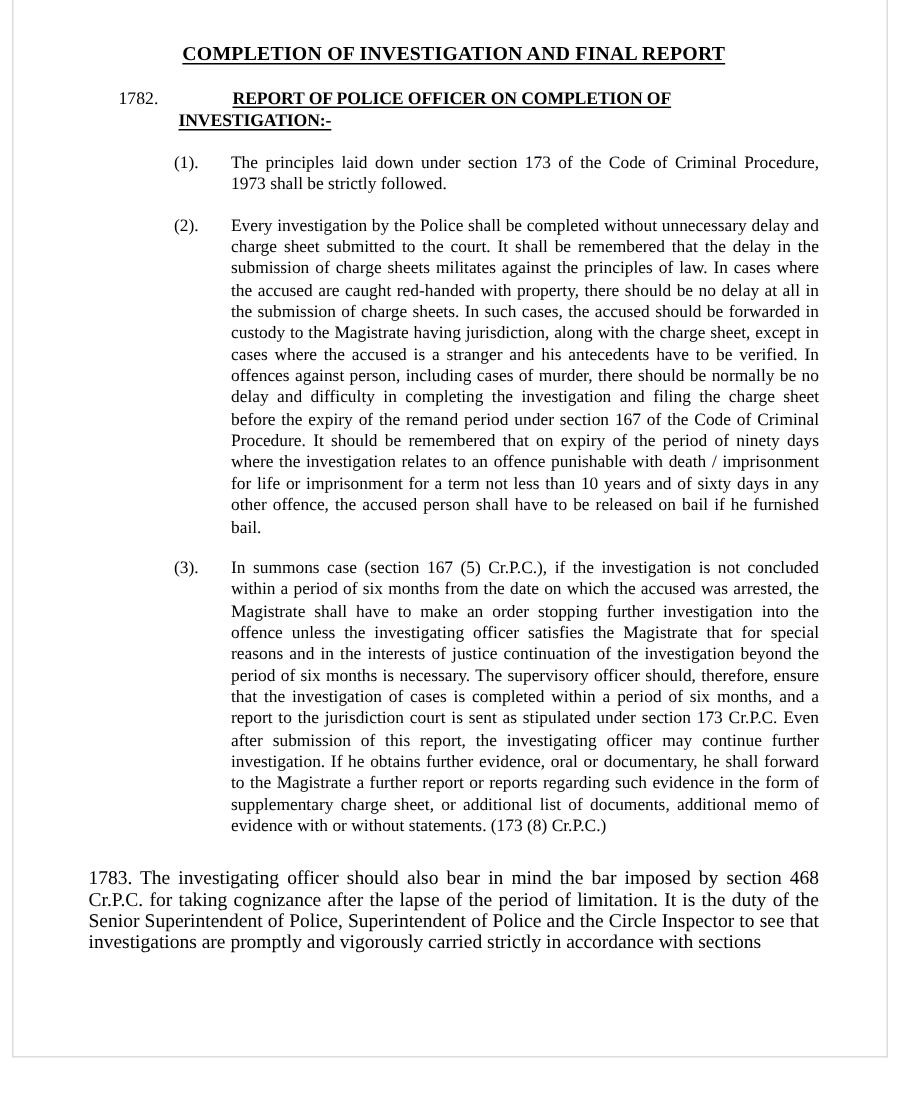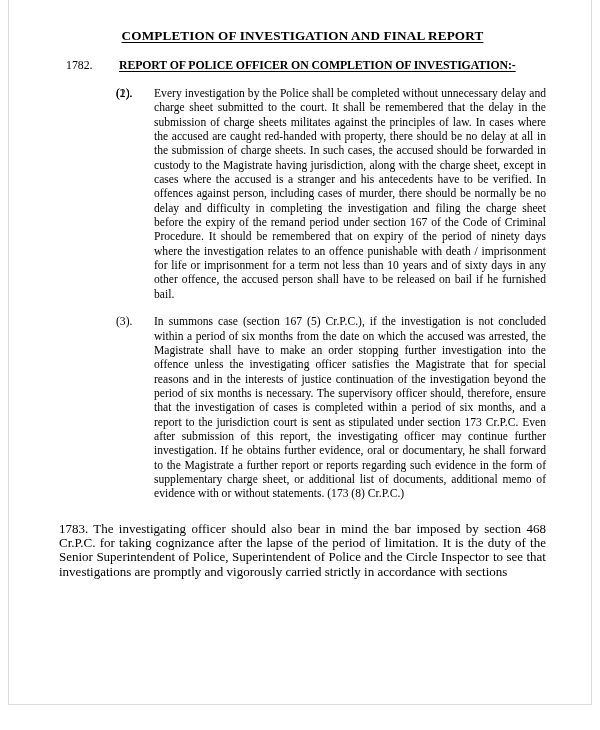--- a/index.html
+++ b/index.html
@@ -57,30 +57,31 @@
 
   .section-heading {
     position: relative;
     font-size: 11.8px;
     line-height: 15px;
     margin: 0 0 14px 0;
     padding-left: 60px;
   }
   .section-heading .sec-num {
     position: absolute;
-    left: 7px;
+    left: 20px;
     top: 0;
     font-weight: normal;
     font-family: Liberation Serif, serif;
   }
   .section-heading .sec-text {
     font-weight: bold;
     text-decoration: underline;
     text-underline-offset: 2px;
     letter-spacing: -0.1px;
+    margin-left: 36px;
   }
 
   .clause {
     position: relative;
     padding-left: 95px;
     margin: 0 0 13px 0;
     font-size: 11.6px;
     line-height: 14.35px;
     text-align: justify;
     text-justify: inter-word;
@@ -123,20 +124,21 @@
         <span class="title-text">COMPLETION OF INVESTIGATION AND FINAL REPORT</span>
       </h1>
 
       <div class="section-heading">
         <span class="sec-num">1782.</span>
         <span class="sec-text">REPORT OF POLICE OFFICER ON COMPLETION OF INVESTIGATION:-</span>
       </div>
 
       <div class="clause">
         <span class="clause-marker">(1).</span>
+        <span class="clause-body">The principles laid down under section 173 of the Code of Criminal Procedure, 1973 shall be strictly followed.</span>
       </div>
 
       <div class="clause">
         <span class="clause-marker">(2).</span>
         <span class="clause-body">Every investigation by the Police shall be completed without unnecessary delay and charge sheet submitted to the court.  It shall be remembered that the delay in the submission of charge sheets militates against the principles of law.  In cases where the accused are caught red-handed with property, there should be no delay at all in the submission of charge sheets.  In such cases, the accused should be forwarded in custody to the Magistrate having jurisdiction, along with the charge sheet, except in cases where the accused is a stranger and his antecedents have to be verified.  In offences against person, including cases of murder, there should be normally be no delay and difficulty in completing the investigation and filing the charge sheet before the expiry of the remand period under section 167 of the Code of Criminal Procedure. It should be remembered that on expiry of the period of ninety days where the investigation relates to an offence punishable with death / imprisonment for life or imprisonment for a term not less than 10 years and of sixty days in any other offence, the accused person shall have to be released on bail if he furnished bail.</span>
       </div>
 
       <div class="clause">
         <span class="clause-marker">(3).</span>
         <span class="clause-body">In summons case (section 167 (5) Cr.P.C.), if the investigation is not concluded within a period of six months from the date on which the accused was arrested, the Magistrate shall have to make an order stopping further investigation into the offence unless the investigating officer satisfies the Magistrate that for special reasons and in the interests of justice continuation of the investigation beyond the period of six months is necessary.  The supervisory officer should, therefore, ensure that the investigation of cases is completed within a period of six months, and a report to the jurisdiction court is sent as stipulated under section 173 Cr.P.C.  Even after submission of this report, the investigating officer may continue further investigation.  If he obtains further evidence, oral or documentary, he shall forward to the Magistrate a further report or reports regarding such evidence in the form of supplementary charge sheet, or additional list of documents, additional memo of evidence with or without statements. (173 (8) Cr.P.C.)</span>

